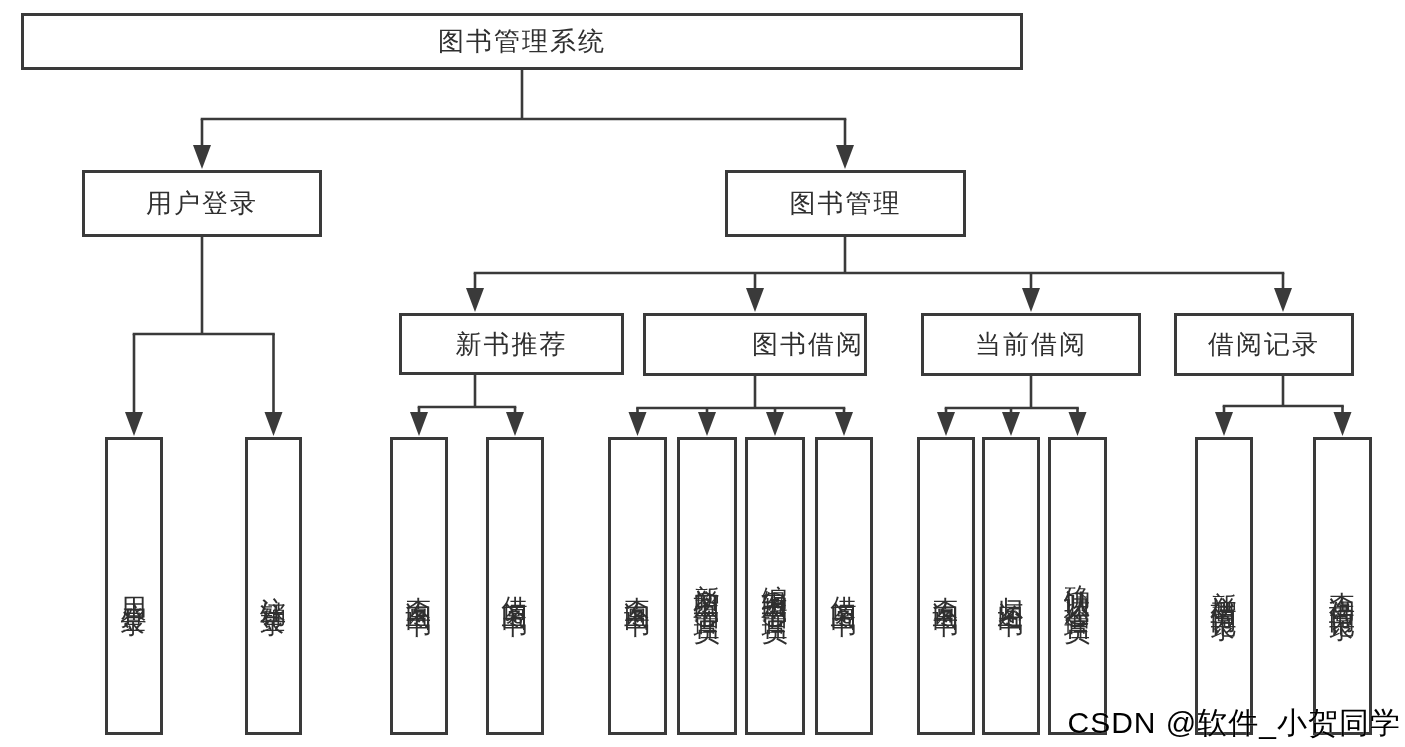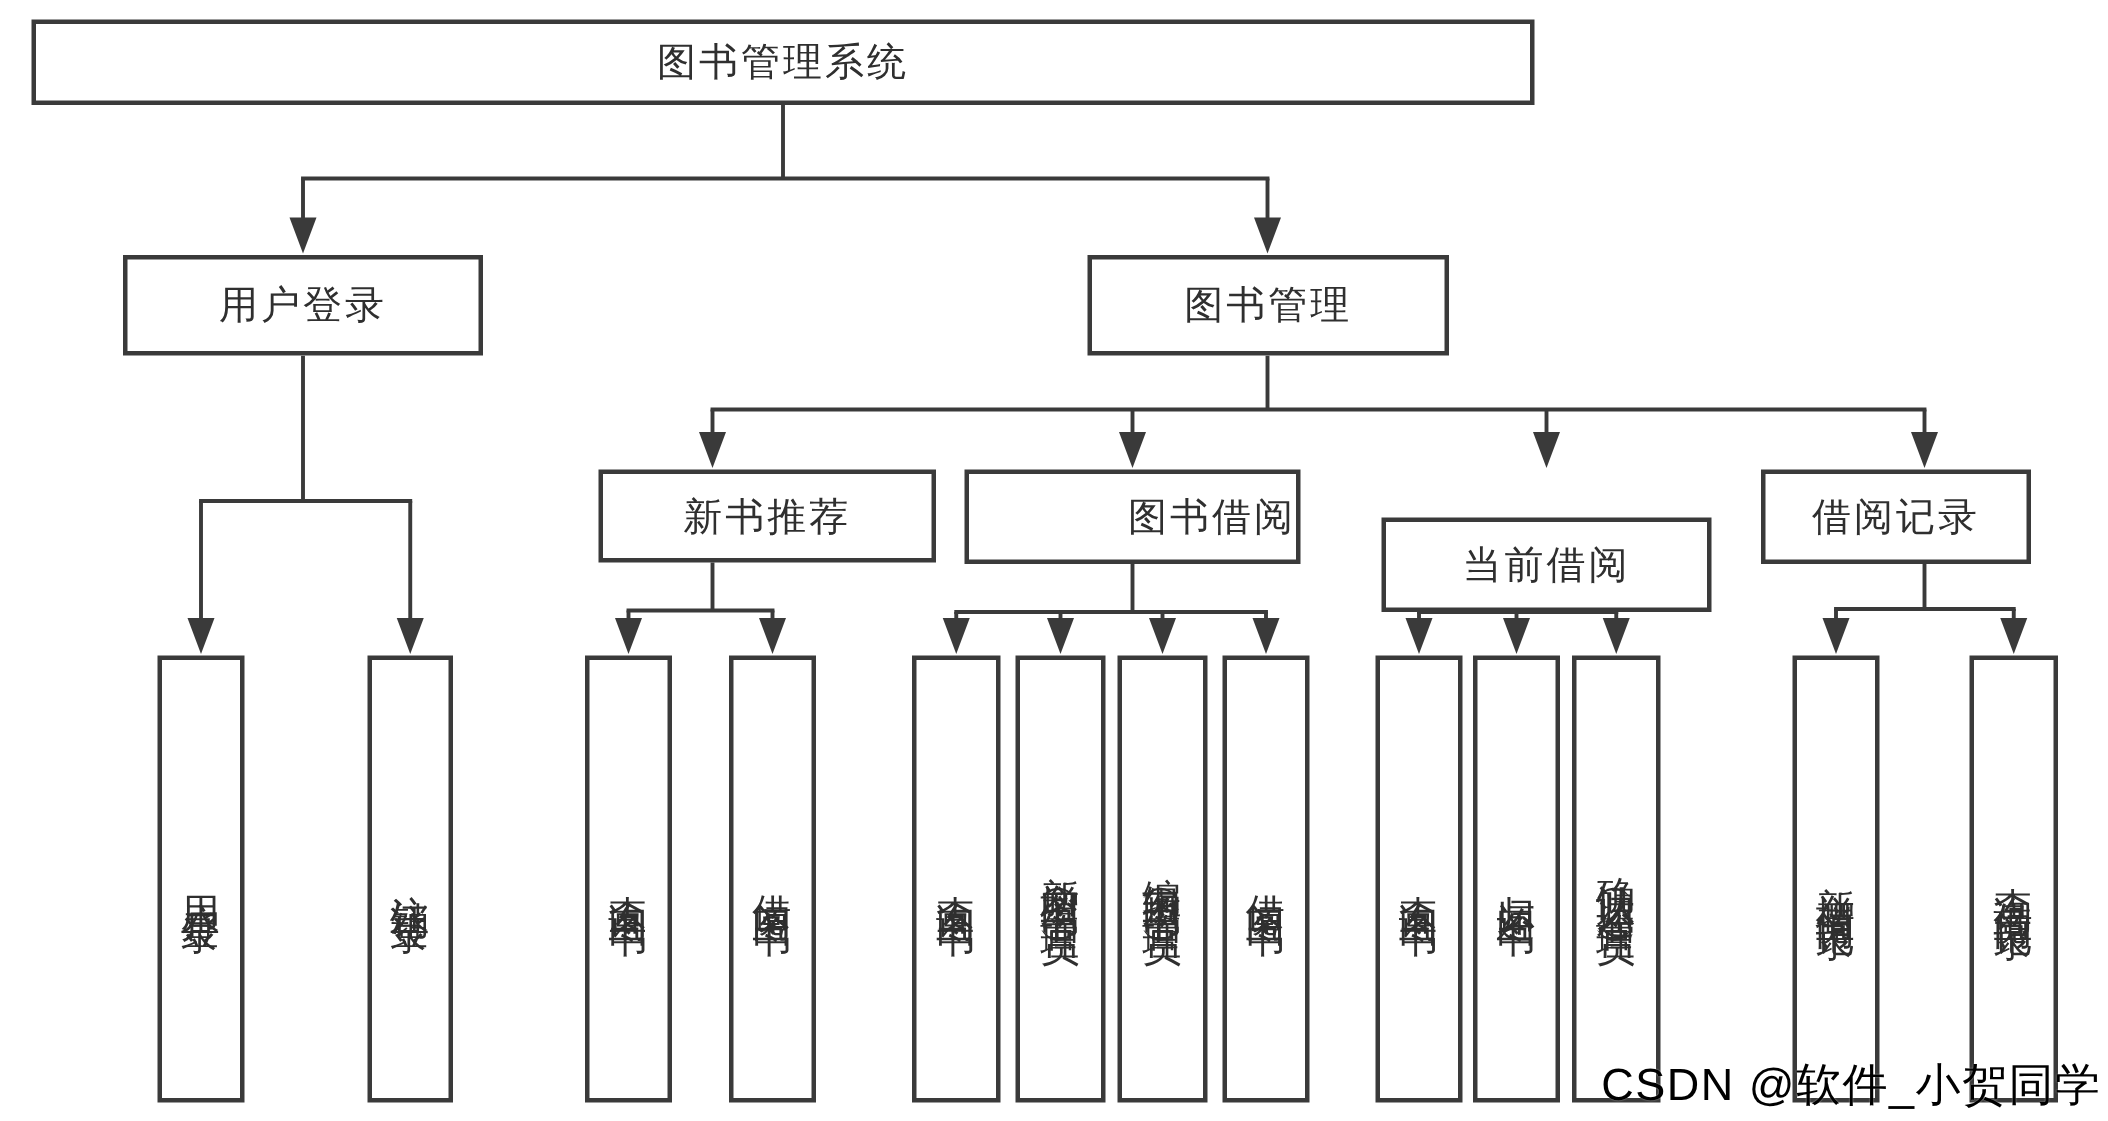--- a/index.html
+++ b/index.html
@@ -123,21 +123,21 @@
   <div class="node hbox" style="left:725px;top:170px;width:241px;height:67px;">
     <span class="node-label">图书管理</span>
   </div>
 
   <div class="node hbox" style="left:363px;top:313px;width:225px;height:62px;margin-left:36px;">
     <span class="node-label">新书推荐</span>
   </div>
   <div class="node hbox" style="left:643px;top:313px;width:224px;height:63px;justify-content:flex-end;">
     <span class="node-label">图书借阅</span>
   </div>
-  <div class="node hbox" style="left:921px;top:313px;width:220px;height:63px;margin-top:32px;">
+  <div class="node hbox" style="left:921px;top:313px;width:220px;height:63px;">
     <span class="node-label">当前借阅</span>
   </div>
   <div class="node hbox" style="left:1174px;top:313px;width:180px;height:63px;">
     <span class="node-label">借阅记录</span>
   </div>
 
   <div class="node vbox" style="left:105px;top:437px;width:58px;height:298px;">
     <span class="node-label">用户登录</span>
   </div>
   <div class="node vbox" style="left:245px;top:437px;width:57px;height:298px;">

